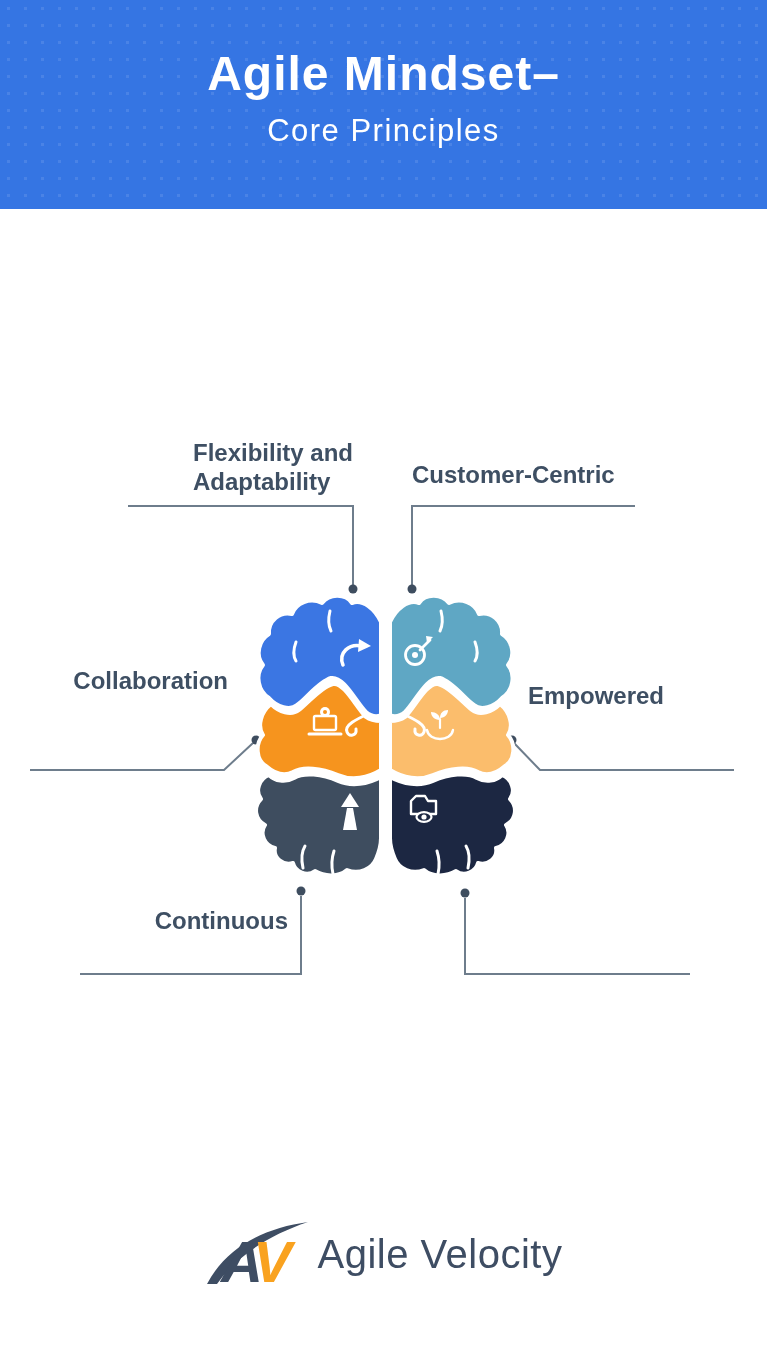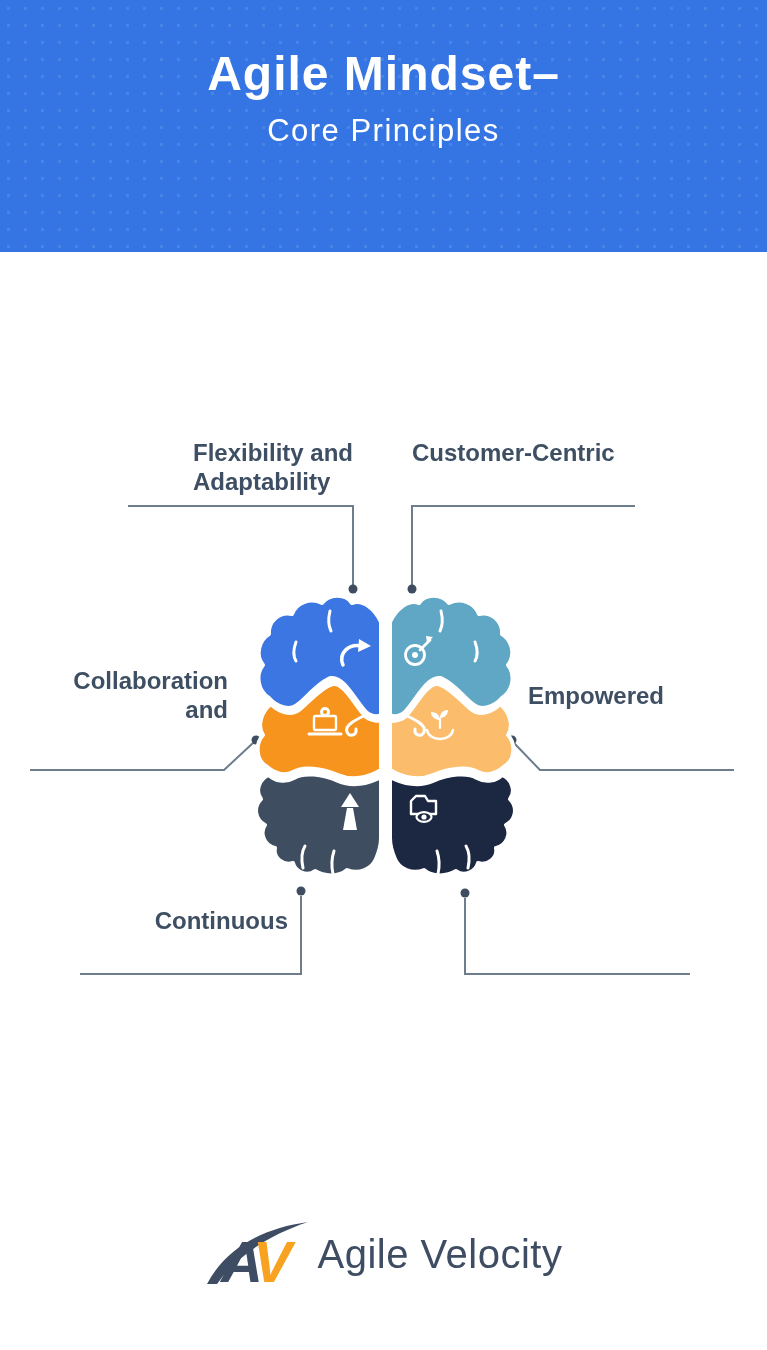--- a/index.html
+++ b/index.html
@@ -1,33 +1,33 @@
 <!DOCTYPE html>
 <html><head>
 <meta charset="utf-8">
 <style>
   html,body{margin:0;padding:0;background:#ffffff;}
   body{font-family:"Liberation Sans",sans-serif;}
   .page{position:relative;width:767px;height:1350px;overflow:hidden;background:#ffffff;}
 
   
-  .header{position:absolute;top:0;left:0;width:100%;height:252px;text-align:center;
+  .header{position:absolute;top:0;left:0;width:100%;height:209px;text-align:center;
     background-color:#3575E3;
     background-image:radial-gradient(rgba(255,255,255,.10) 1.5px, transparent 1.6px);
     background-size:17px 17px;}
   .title{margin:0;padding-top:46px;font-size:48px;font-weight:700;letter-spacing:1px;color:#ffffff;}
   .subtitle{margin:12px 0 16px;font-size:31px;font-weight:400;letter-spacing:1.5px;color:#ffffff;}
 
   
   .gfx{position:absolute;top:0;left:0;width:767px;height:1350px;display:block;}
 
   
   .label{position:absolute;font-size:24px;font-weight:700;line-height:29px;color:#3E4F63;white-space:nowrap;}
   .l-flex {top:438px;right:414px;text-align:left;}
-  .l-cust {top:438px;left:412px;text-align:center;}
+  .l-cust {top:460px;left:412px;text-align:center;}
   .l-collab{top:666px;right:539px;text-align:right;}
   .l-emp  {top:681px;left:528px;text-align:left;}
   .l-cont {top:906px;right:479px;text-align:center;}
   .l-trans{top:906px;left:483px;text-align:left;}
 
   
   .logo{position:absolute;top:1218px;left:0;width:100%;display:flex;justify-content:center;align-items:center;}
   .logo-text{font-size:40px;font-weight:400;color:#3E4D63;letter-spacing:.5px;margin-left:8px;}
 </style>
 </head>
@@ -144,21 +144,20 @@
 
   <div class="label l-flex" style="color: rgb(62, 79, 99);">
     <div>Flexibility and</div>
     <div>Adaptability</div>
   </div>
   <div class="label l-cust" style="color: rgb(62, 79, 99);">
     <div>Customer-Centric</div>
   </div>
   <div class="label l-collab" style="color: rgb(62, 79, 99);">
     <div>Collaboration</div>
-    <div>and</div>
   </div>
   <div class="label l-emp" style="color: rgb(62, 79, 99);">
     <div>Empowered</div>
   </div>
   <div class="label l-cont" style="color: rgb(62, 79, 99);">
     <div>Continuous</div>
   </div>
 
   <div class="logo">
     <svg width="105" height="72" viewBox="0 0 105 72">

